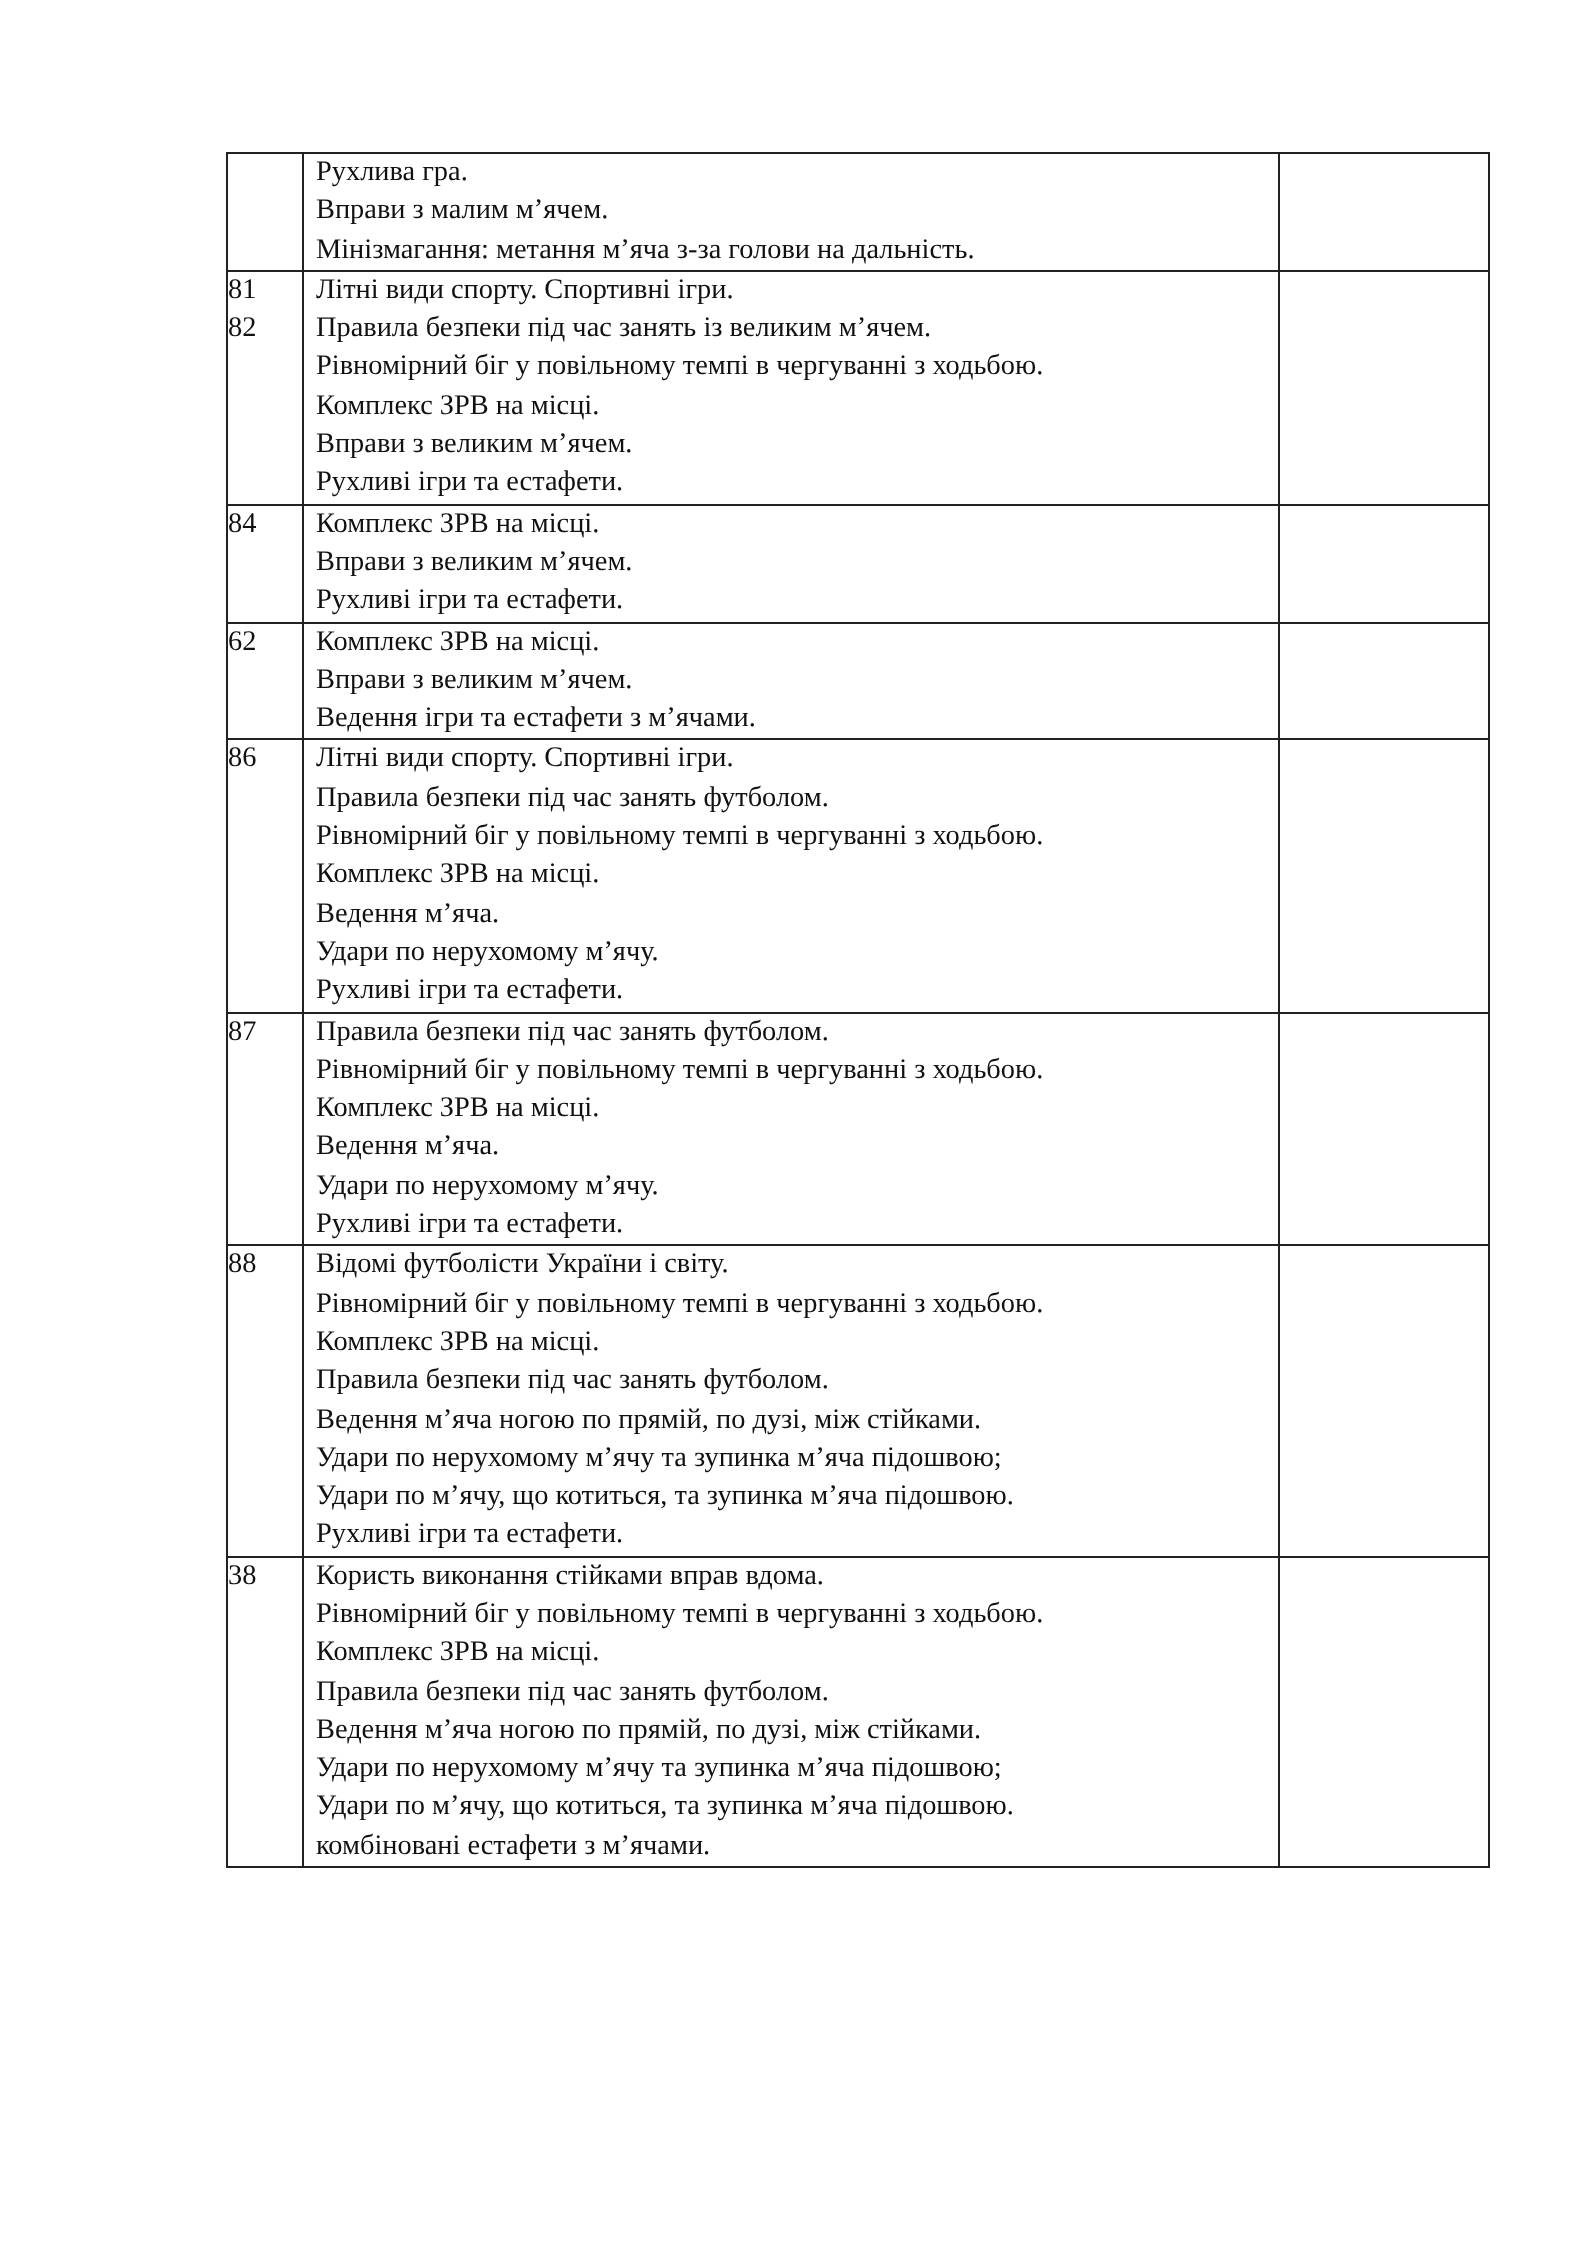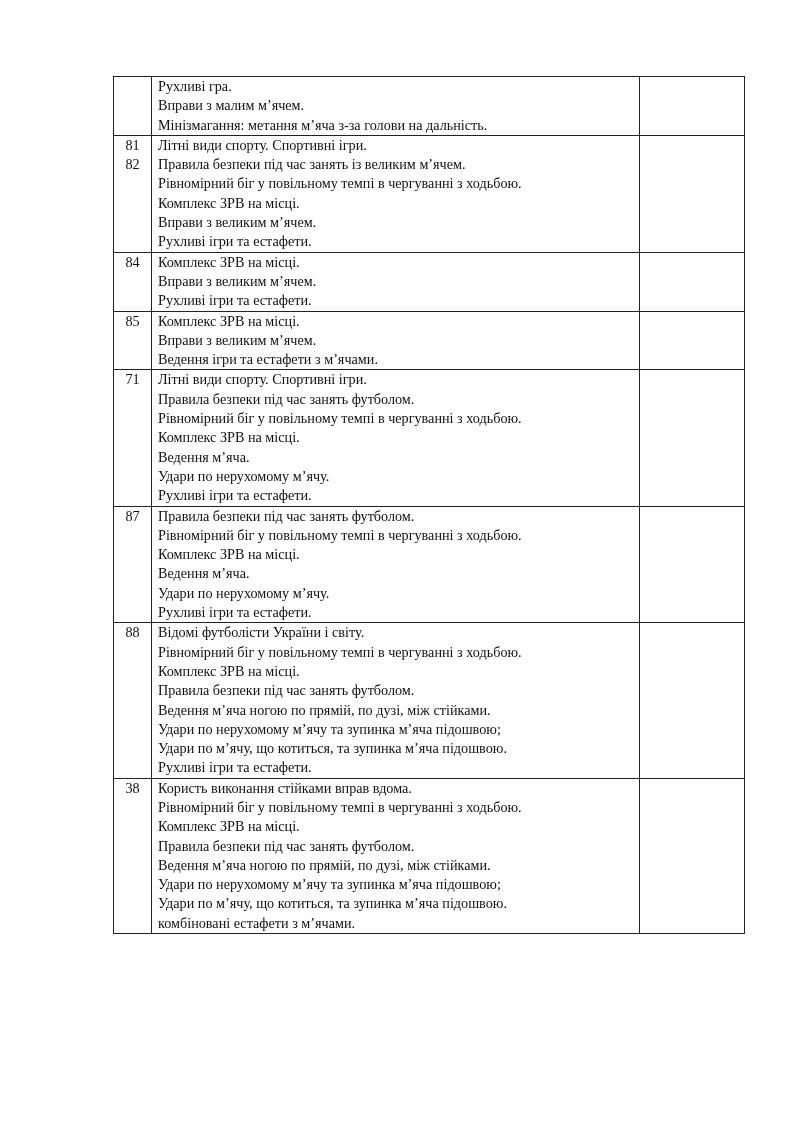--- a/index.html
+++ b/index.html
@@ -1,34 +1,34 @@
 <!DOCTYPE html>
 <html><head>
 <meta charset="utf-8">
 <style>
   html, body { margin: 0; padding: 0; background: #ffffff; }
   body { width: 794px; height: 1123px; position: relative; overflow: hidden;
          font-family: "Liberation Serif", "DejaVu Serif", serif; color: #111; }
   table.plan { position: absolute; left: 113px; top: 76px; width: 625px;
                border-collapse: collapse; table-layout: fixed; }
   table.plan td { border: 1.3px solid #222; vertical-align: top; padding: 0; }
-  td.num { width: 37px; text-align: center; font-size: 14.2px; line-height: 19.3px; padding-top: 0px; }
+  td.num { width: 37px; font-size: 14.2px; line-height: 19.3px; padding-top: 0px; }
   td.content { width: 481px; font-size: 14.2px; line-height: 19.3px; padding-left: 6px !important; }
   td.note { width: 104px; }
   .line { white-space: nowrap; }
 </style>
 </head>
 <body>
 
 <table class="plan">
   <tbody id="plan-body">
       <tr>
         <td class="num"></td>
         <td class="content">
-          <div class="line">Рухливі гра.</div>
+          <div class="line">Рухлива гра.</div>
           <div class="line">Вправи з малим м’ячем.</div>
           <div class="line">Мінізмагання: метання м’яча з-за голови на дальність.</div>
         </td>
         <td class="note"></td>
       </tr>
       <tr>
         <td class="num">
           <div class="line">81</div>
           <div class="line">82</div>
         </td>
@@ -48,32 +48,32 @@
         </td>
         <td class="content">
           <div class="line">Комплекс ЗРВ на місці.</div>
           <div class="line">Вправи з великим м’ячем.</div>
           <div class="line">Рухливі ігри та естафети.</div>
         </td>
         <td class="note"></td>
       </tr>
       <tr>
         <td class="num">
-          <div class="line">85</div>
+          <div class="line">62</div>
         </td>
         <td class="content">
           <div class="line">Комплекс ЗРВ на місці.</div>
           <div class="line">Вправи з великим м’ячем.</div>
           <div class="line">Ведення ігри та естафети з м’ячами.</div>
         </td>
         <td class="note"></td>
       </tr>
       <tr>
         <td class="num">
-          <div class="line">71</div>
+          <div class="line">86</div>
         </td>
         <td class="content">
           <div class="line">Літні види спорту. Спортивні ігри.</div>
           <div class="line">Правила безпеки під час занять футболом.</div>
           <div class="line">Рівномірний біг у повільному темпі в чергуванні з ходьбою.</div>
           <div class="line">Комплекс ЗРВ на місці.</div>
           <div class="line">Ведення м’яча.</div>
           <div class="line">Удари по нерухомому м’ячу.</div>
           <div class="line">Рухливі ігри та естафети.</div>
         </td>

